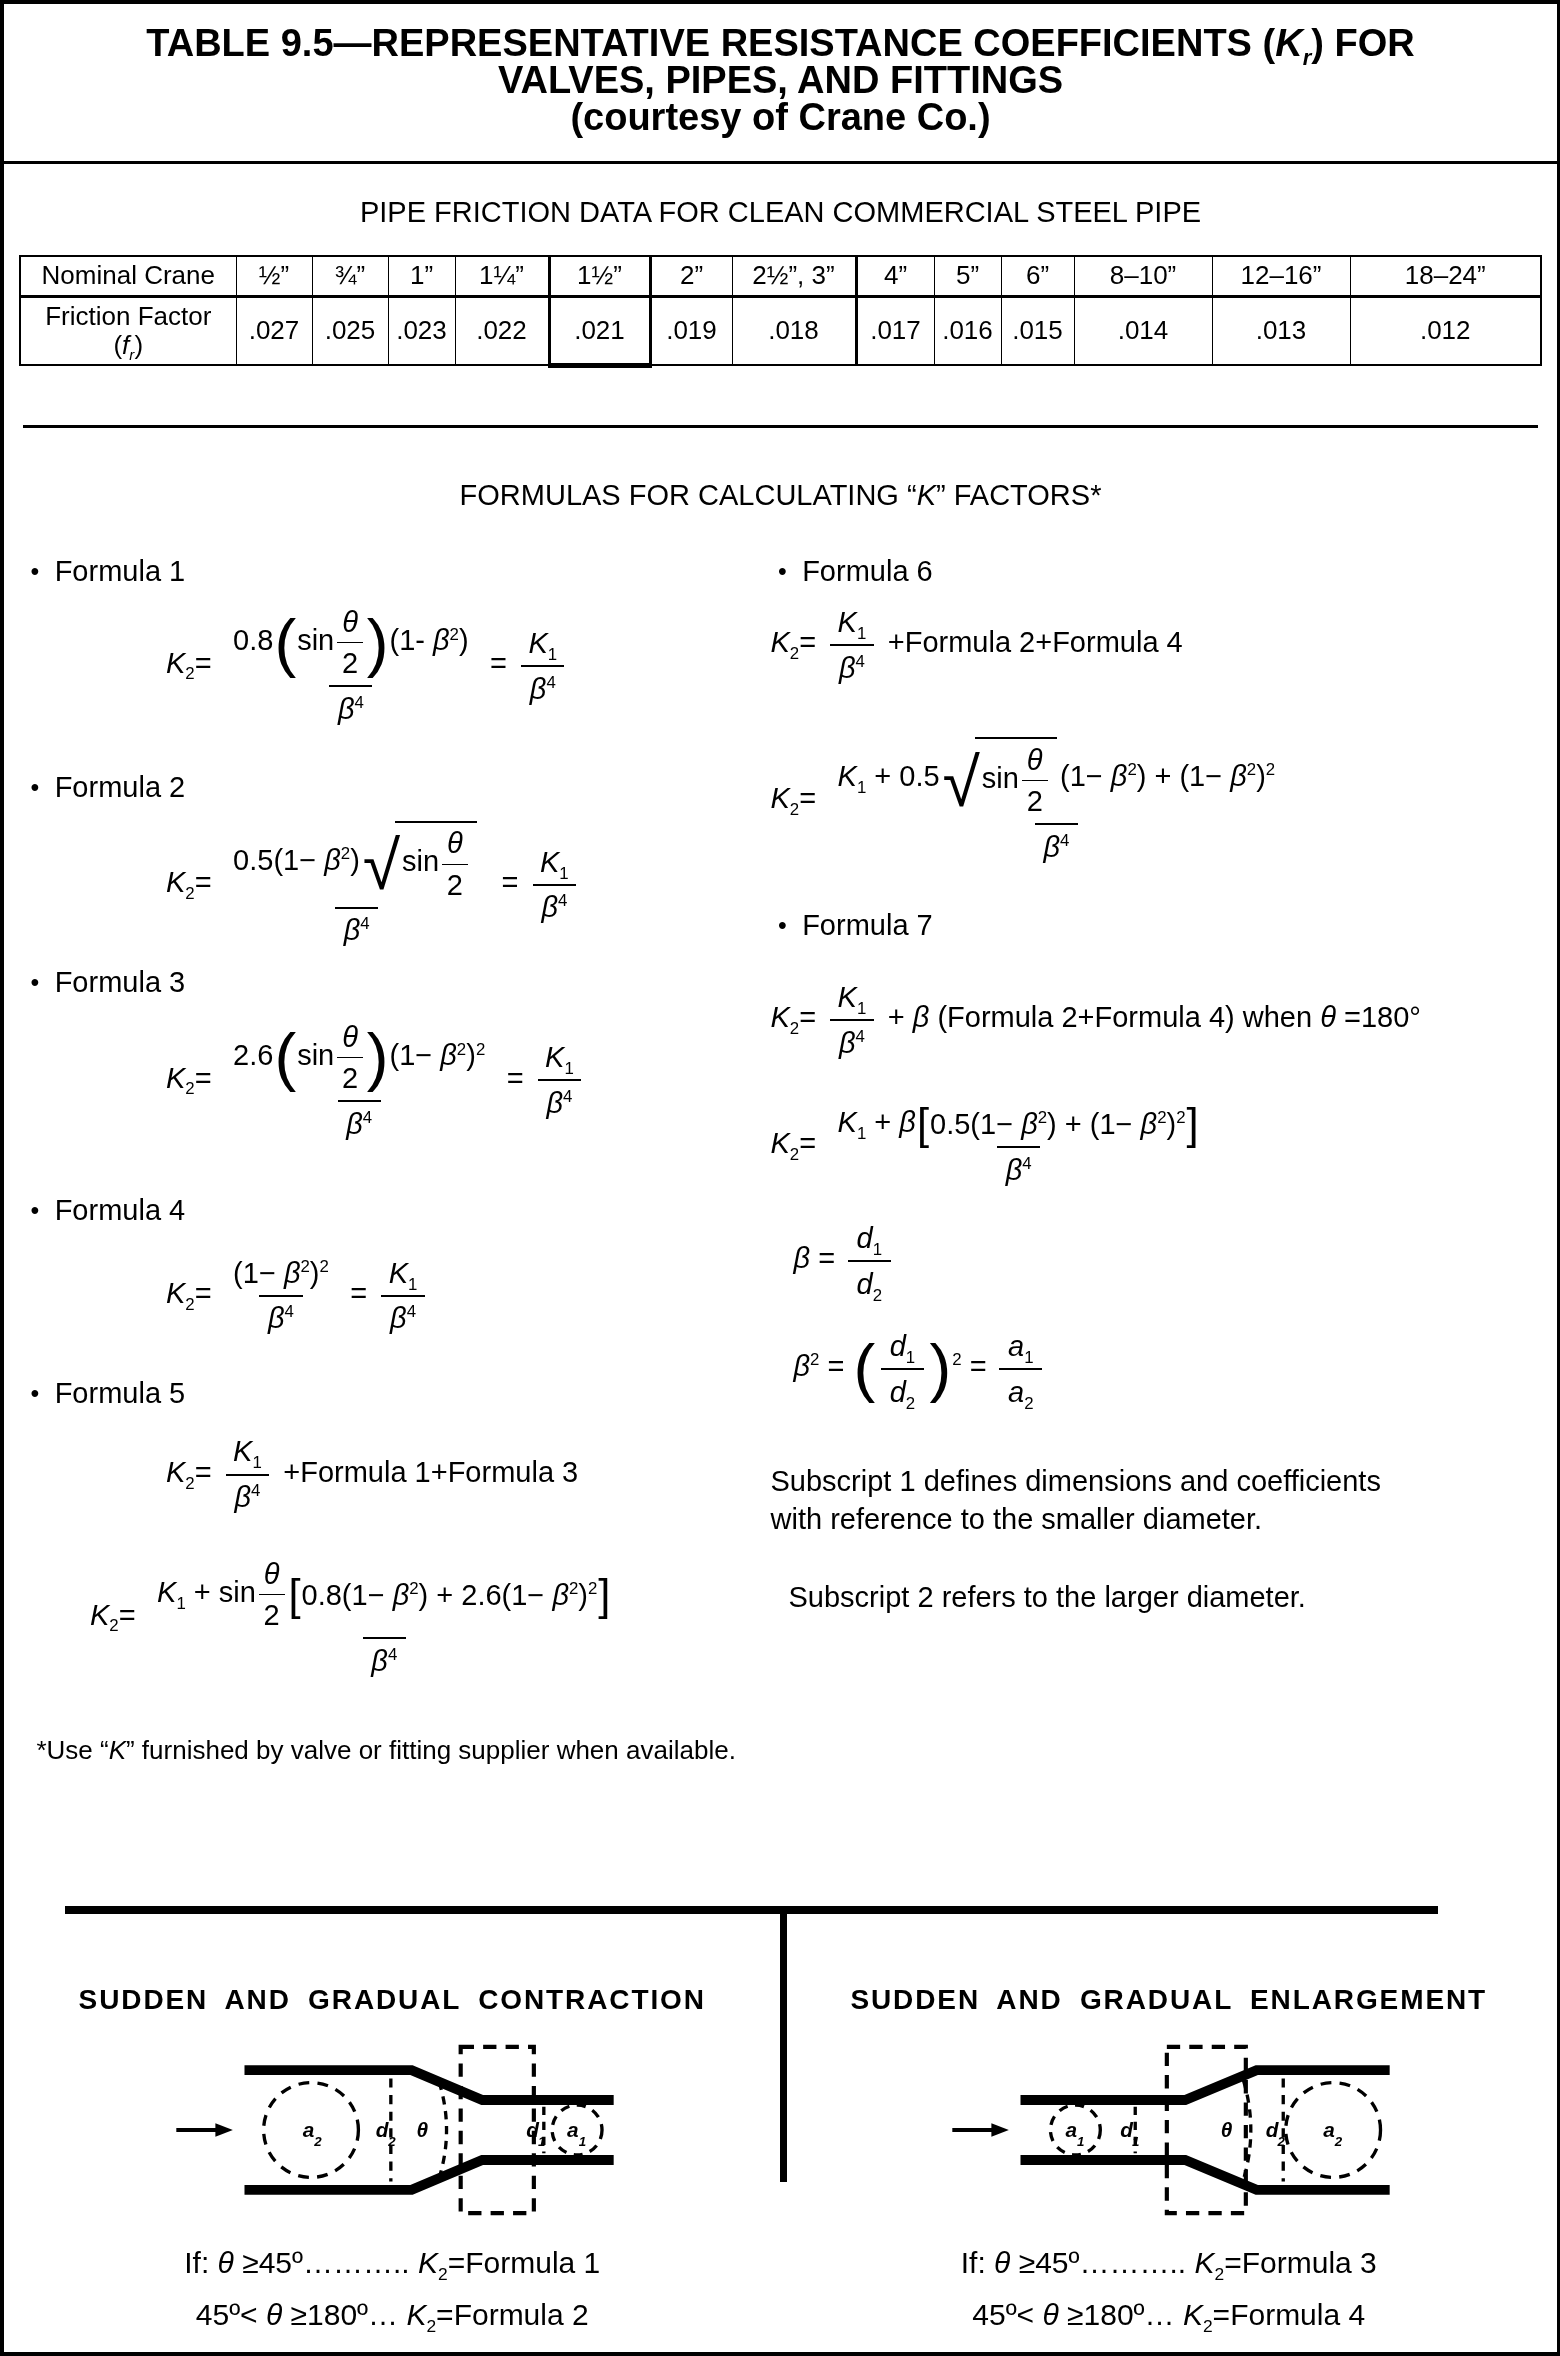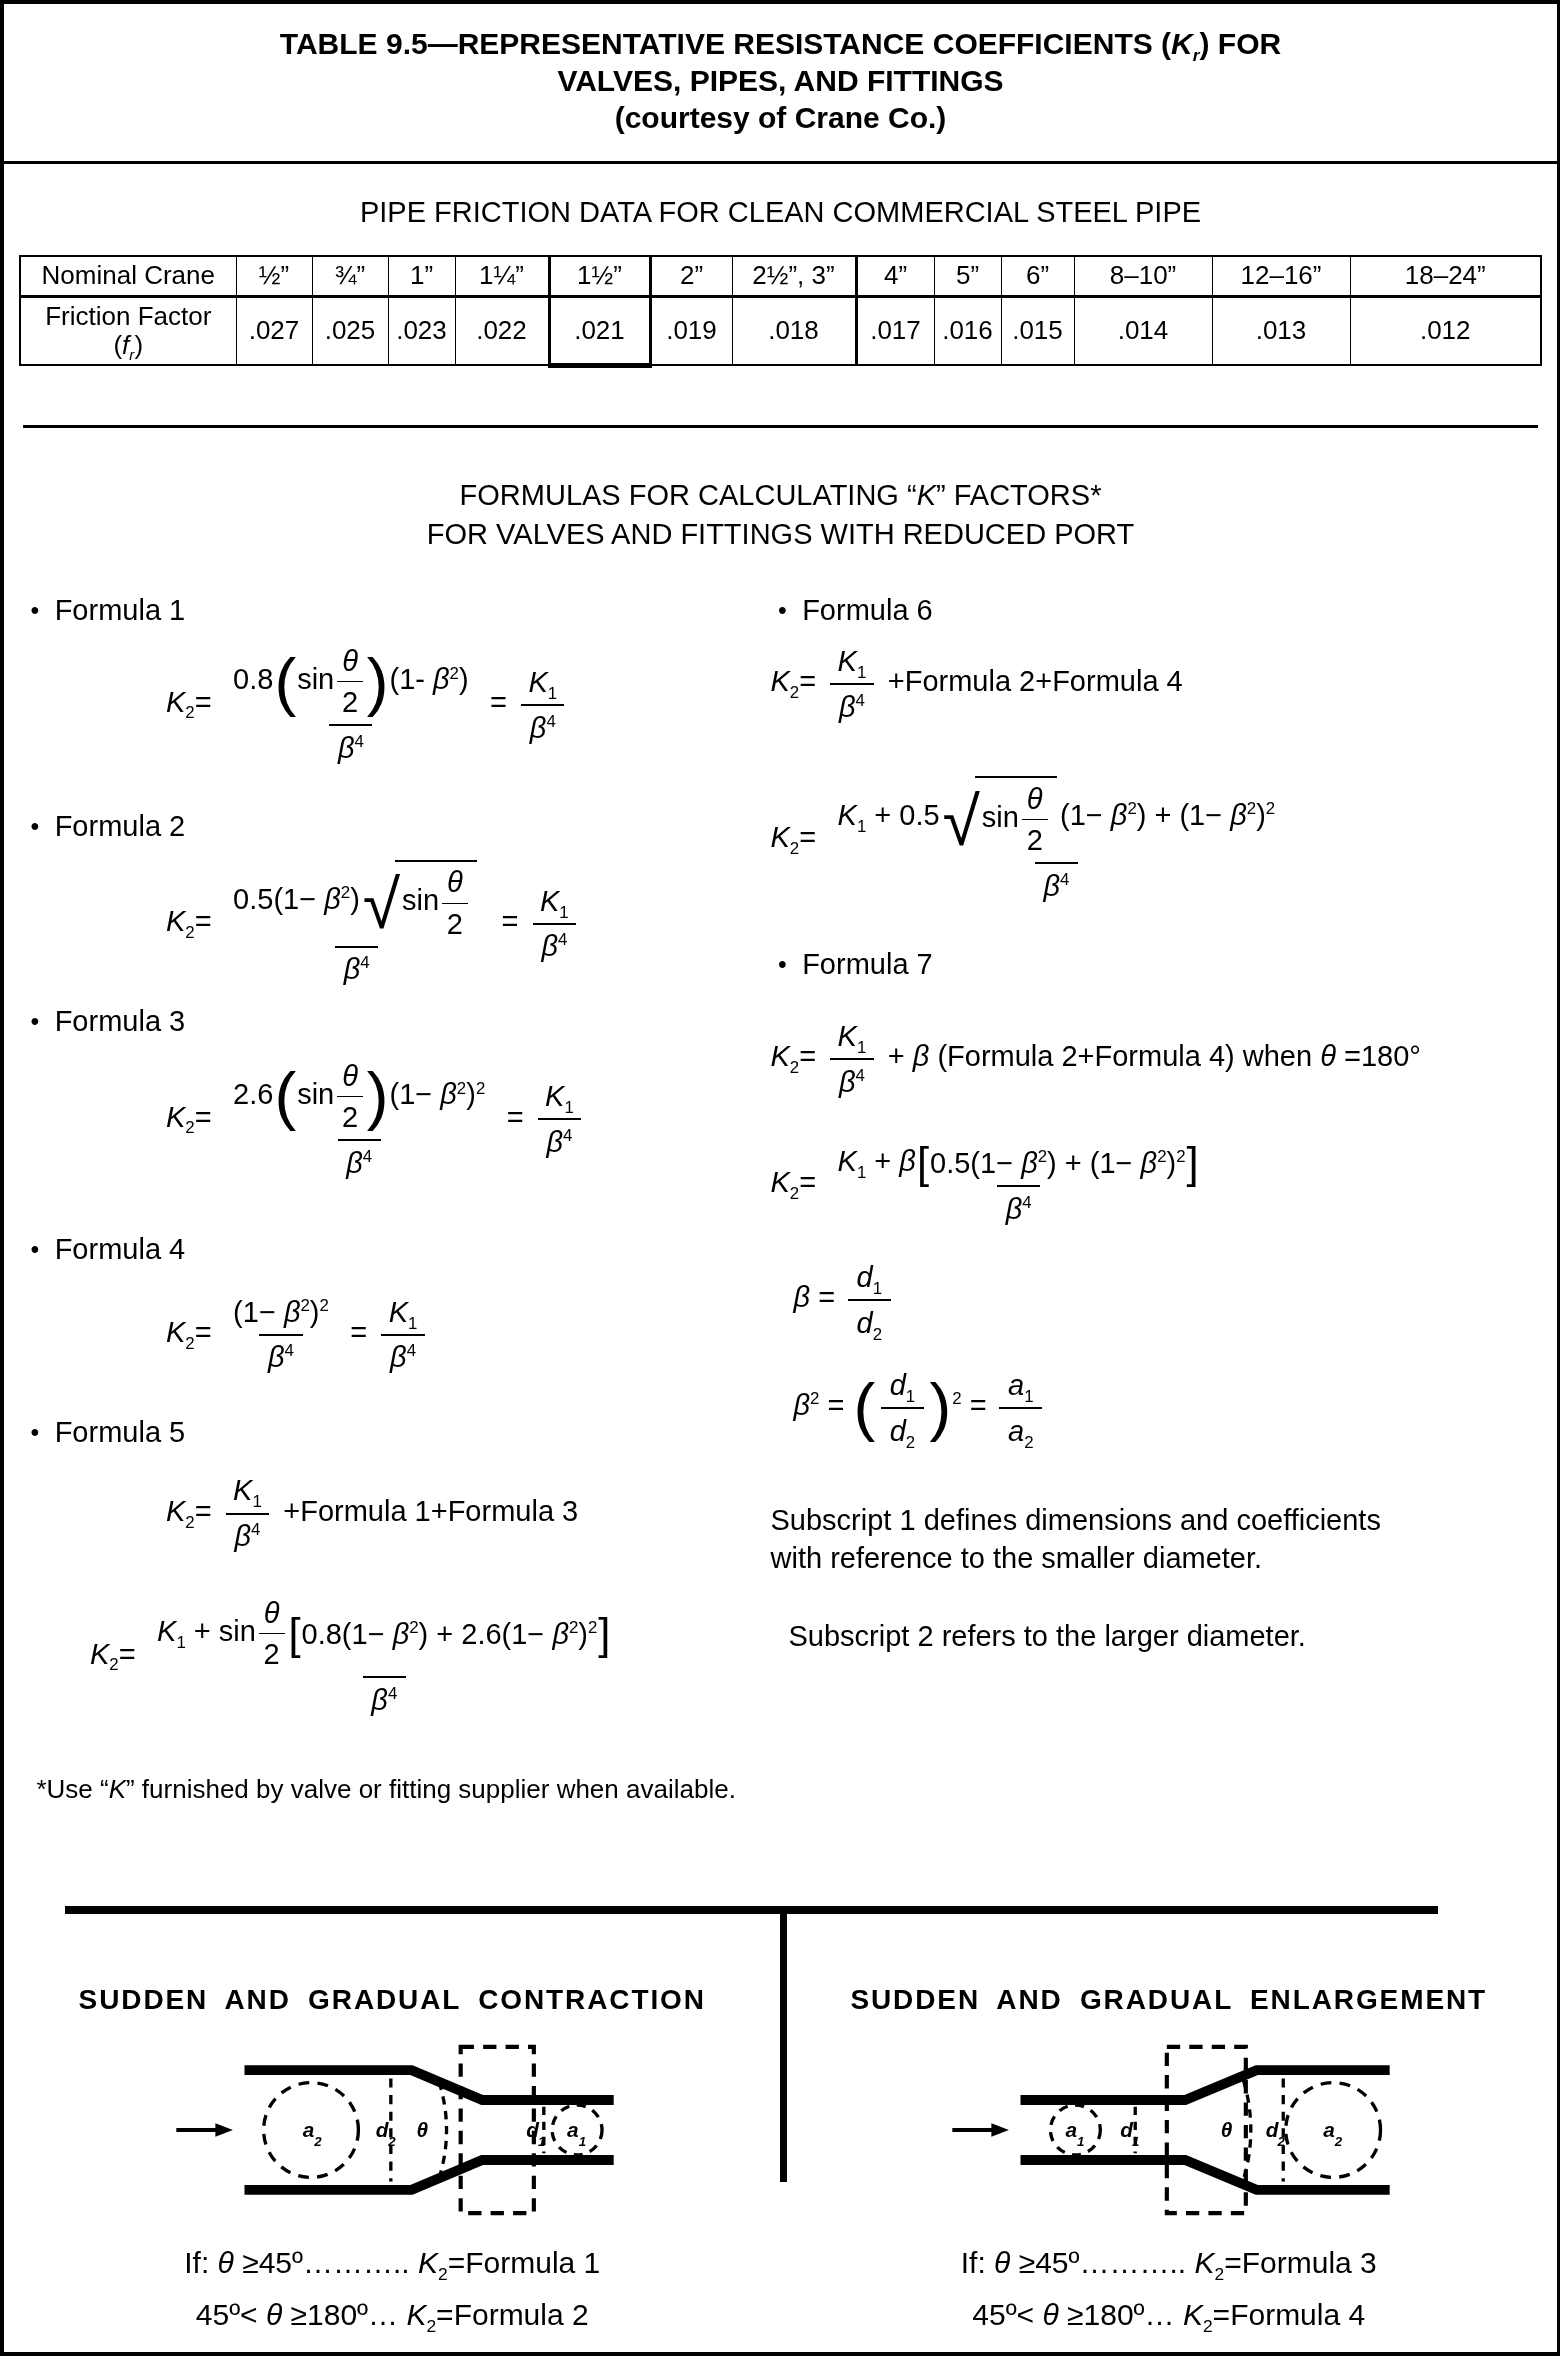--- a/index.html
+++ b/index.html
@@ -4,21 +4,21 @@
 <style>
   * { margin:0; padding:0; box-sizing:border-box; }
   body { background:#fff; }
   .page {
     position:relative; width:1561px; height:2356px; background:#fff; color:#000;
     border:4.8px solid #000; overflow:hidden;
     font-family:"Liberation Sans","DejaVu Sans",sans-serif;
   }
   
   .title-block { border-bottom:3.8px solid #000; padding:21px 0 25px; text-align:center;
-    font-size:30px; font-weight:700; line-height:37px; }
+    font-size:38px; font-weight:700; line-height:37px; }
   .title-block i { font-style:italic; }
   
   .fr-heading { margin-top:29px; text-align:center; font-size:29px; line-height:39px; font-weight:400; }
   .fr-table { border-collapse:collapse; table-layout:fixed; margin:23px auto 0; width:1522px; border:2.9px solid #000; }
   .fr-table td { border:1.9px solid #000; text-align:center; font-size:26px; padding:0 1.9px; }
   .fr-table tr.hdr td { height:40px; border-bottom:3.8px solid #000; }
   .fr-table tr.val td { height:69px; vertical-align:middle; }
   .fr-table td.hl { border-left:3.8px solid #000; border-right:3.8px solid #000; }
   .fr-table tr.val td.hl { border-bottom:5.7px solid #000; }
   .fr-table td.tl { border-left:3.8px solid #000; }
@@ -147,21 +147,20 @@
         <td>.012</td>
       </tr>
     </tbody>
       </table>
   </section>
 
   <div class="sep-line"></div>
 
   <div class="formulas-heading">
     <div><span>FORMULAS FOR CALCULATING “</span><i>K</i><span>” FACTORS*</span></div>
-    <div>FOR VALVES AND FITTINGS WITH REDUCED PORT</div>
   </div>
 
   <div class="columns">
 
     <div class="col-left">
       <div class="formula-label first">
         <span class="bullet">•</span>
         <span>Formula 1</span>
       </div>
       <div class="eq indent-l"><i>K</i><sub>2</sub><span>= </span><span class="mfrac">

